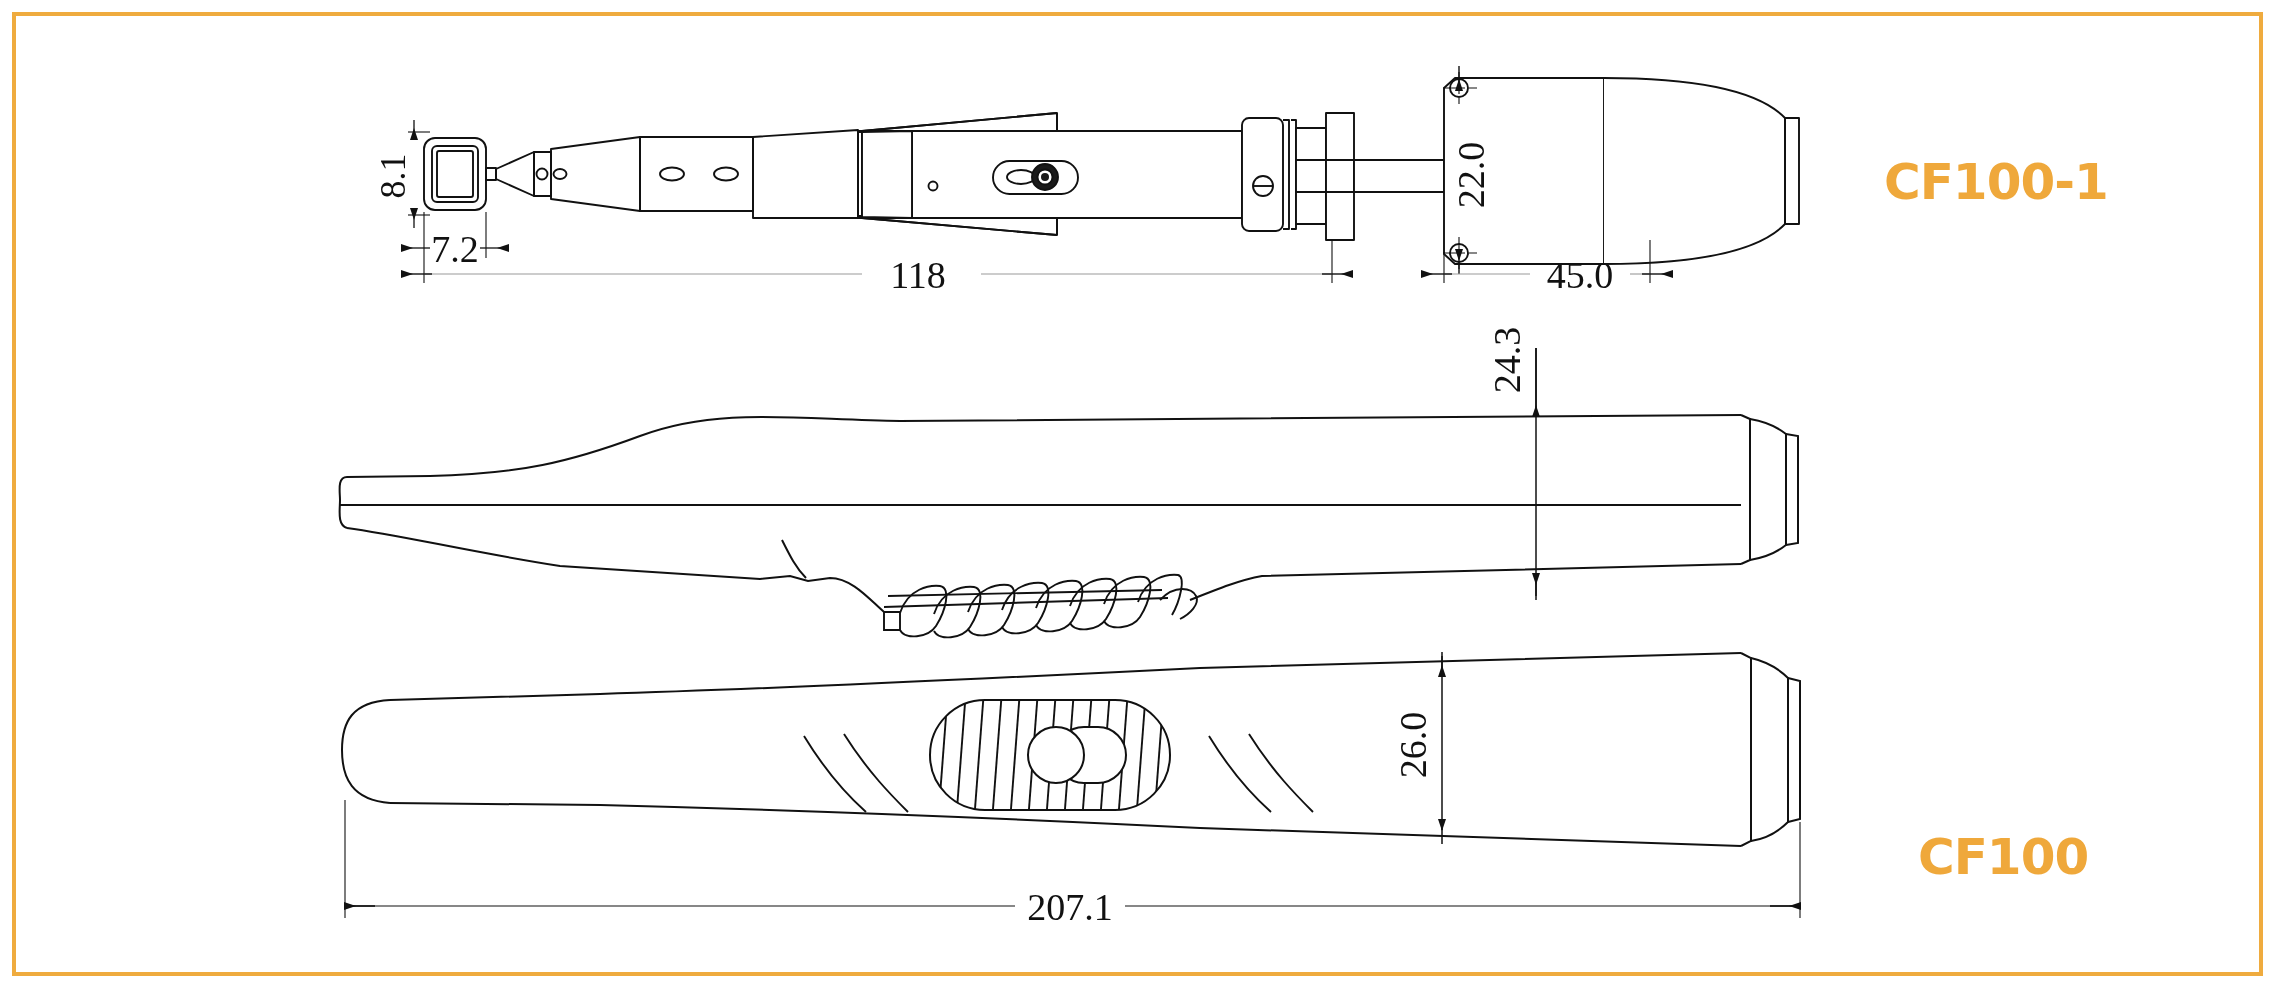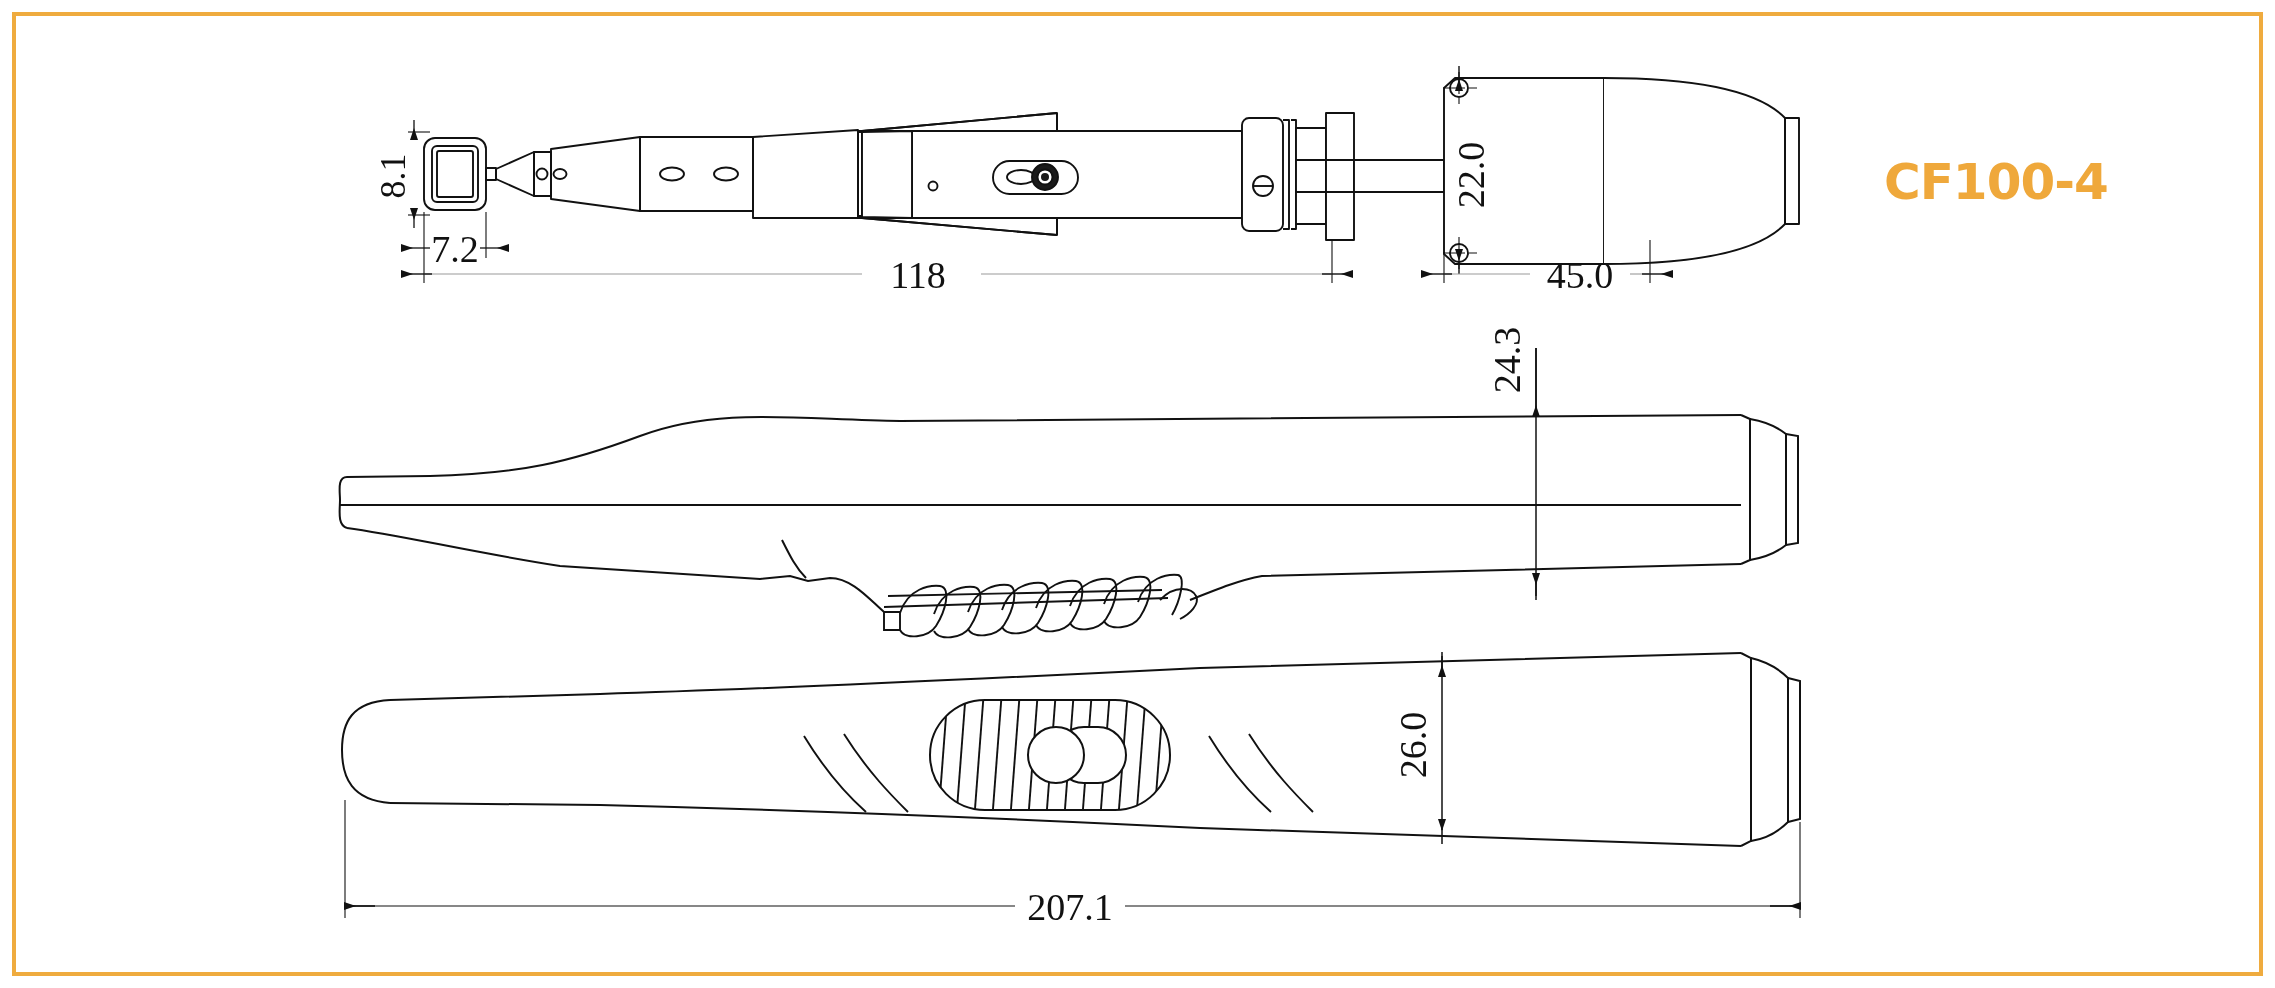--- a/index.html
+++ b/index.html
@@ -300,15 +300,16 @@
       <path d="M345,906 L1015,906" stroke="#111"></path>
       <path d="M1125,906 L1800,906" stroke="#111"></path>
       <path d="M345,906 L375,906" stroke-width="1.6" marker-start="url(#arrOut)"></path>
       <path d="M1800,906 L1770,906" stroke-width="1.6" marker-start="url(#arrOut)"></path>
     </g>
     <text x="1070" y="920" text-anchor="middle" font-family="Liberation Serif, serif" font-size="38" fill="#111">207.1</text>
   </svg>
 
   <div id="frame" style="border-color: rgb(239, 171, 62);"></div>
 
-  <div class="label-text" id="label-cf100-1">CF100-4</div>
-
+  <div class="label-text" id="label-cf100-1">CF100-1</div>
+
+  <div class="label-text" id="label-cf100">CF100</div>
 </div>
 
 </body></html>

